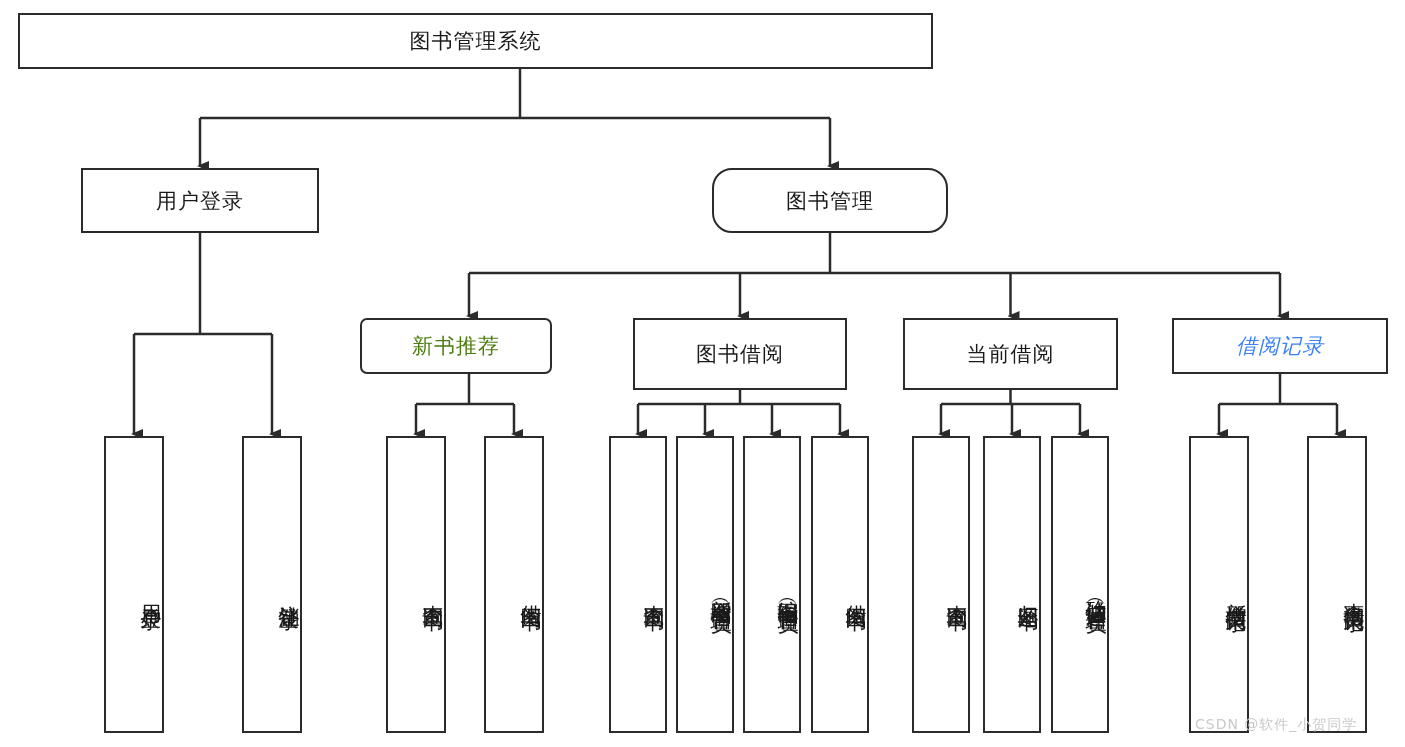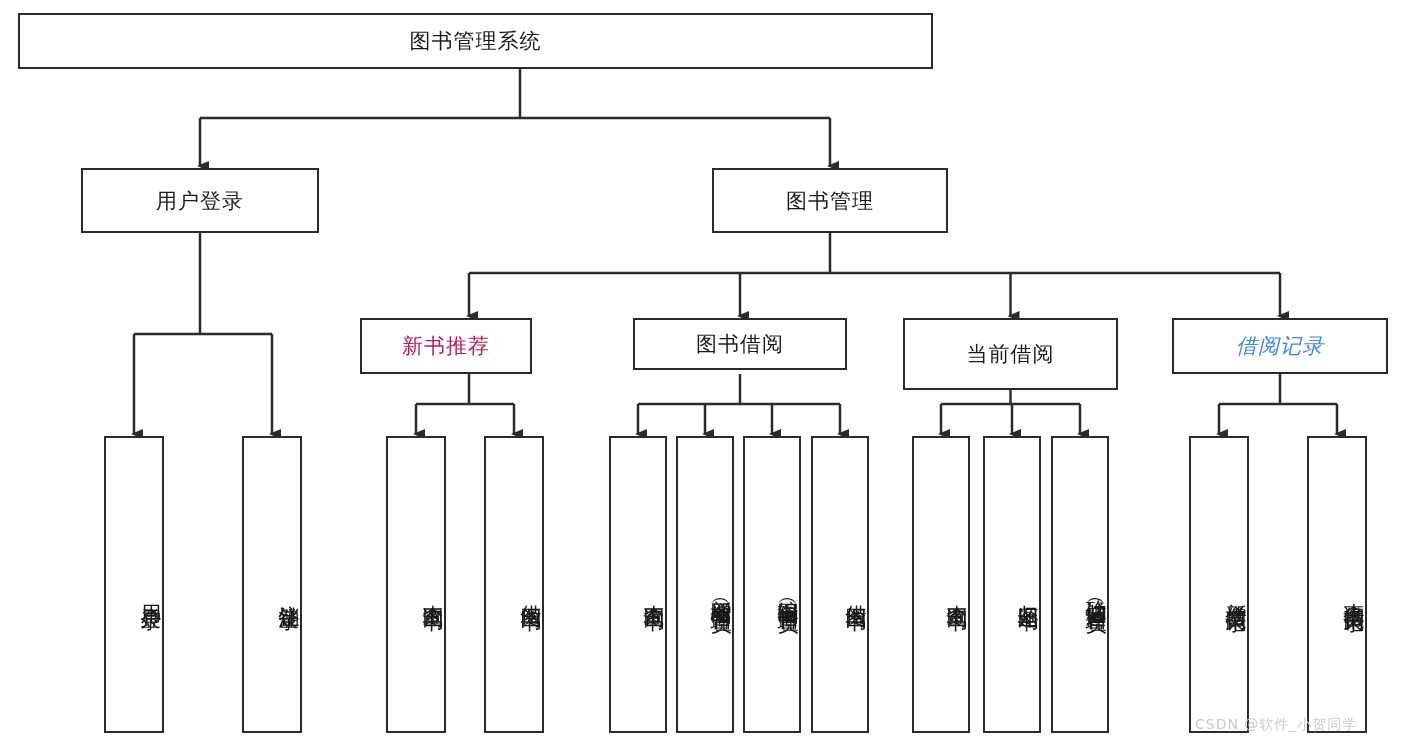--- a/index.html
+++ b/index.html
@@ -65,27 +65,27 @@
         <line x1="1337" y1="404" x2="1337" y2="434" stroke="#2b2b2b" stroke-width="2.5" marker-end="url(#arrow)"></line>
       </g>
   </svg>
   <div id="node-layer">
       <div class="node h" style="left: 18px; top: 13px; width: 915px; height: 56px; border-color: rgb(43, 43, 43); background: rgb(255, 255, 255); color: rgb(26, 26, 26);">
         <span>图书管理系统</span>
       </div>
       <div class="node h" style="left: 81px; top: 168px; width: 238px; height: 65px; border-color: rgb(43, 43, 43); background: rgb(255, 255, 255); color: rgb(26, 26, 26);">
         <span>用户登录</span>
       </div>
-      <div class="node h" style="left: 712px; top: 168px; width: 236px; height: 65px; border-color: rgb(43, 43, 43); background: rgb(255, 255, 255); color: rgb(26, 26, 26);">
+      <div class="node h" style="left: 712px; top: 168px; width: 236px; height: 65px; border-color: rgb(43, 43, 43); background: rgb(255, 255, 255); color: rgb(26, 26, 26); border-radius: 20px;">
         <span>图书管理</span>
       </div>
-      <div class="node h" style="left: 360px; top: 318px; width: 172px; height: 56px; border-color: rgb(43, 43, 43); background: rgb(255, 255, 255); color: #be185d;">
+      <div class="node h" style="left: 360px; top: 318px; width: 192px; height: 56px; border-color: rgb(43, 43, 43); background: rgb(255, 255, 255); color: #4d7c0f; border-radius: 7px;">
         <span>新书推荐</span>
       </div>
-      <div class="node h" style="left: 633px; top: 318px; width: 214px; height: 52px; border-color: rgb(43, 43, 43); background: rgb(255, 255, 255); color: rgb(26, 26, 26);">
+      <div class="node h" style="left: 633px; top: 318px; width: 214px; height: 72px; border-color: rgb(43, 43, 43); background: rgb(255, 255, 255); color: rgb(26, 26, 26);">
         <span>图书借阅</span>
       </div>
       <div class="node h" style="left: 903px; top: 318px; width: 215px; height: 72px; border-color: rgb(43, 43, 43); background: rgb(255, 255, 255); color: rgb(26, 26, 26);">
         <span>当前借阅</span>
       </div>
       <div class="node h" style="left: 1172px; top: 318px; width: 216px; height: 56px; border-color: rgb(43, 43, 43); background: rgb(255, 255, 255); color: #3b82f6; font-style: italic;">
         <span>借阅记录</span>
       </div>
       <div class="node v" style="left: 104px; top: 436px; width: 60px; height: 297px; border-color: rgb(43, 43, 43); background: rgb(255, 255, 255); color: rgb(26, 26, 26);">
         <span>用户登录</span>

